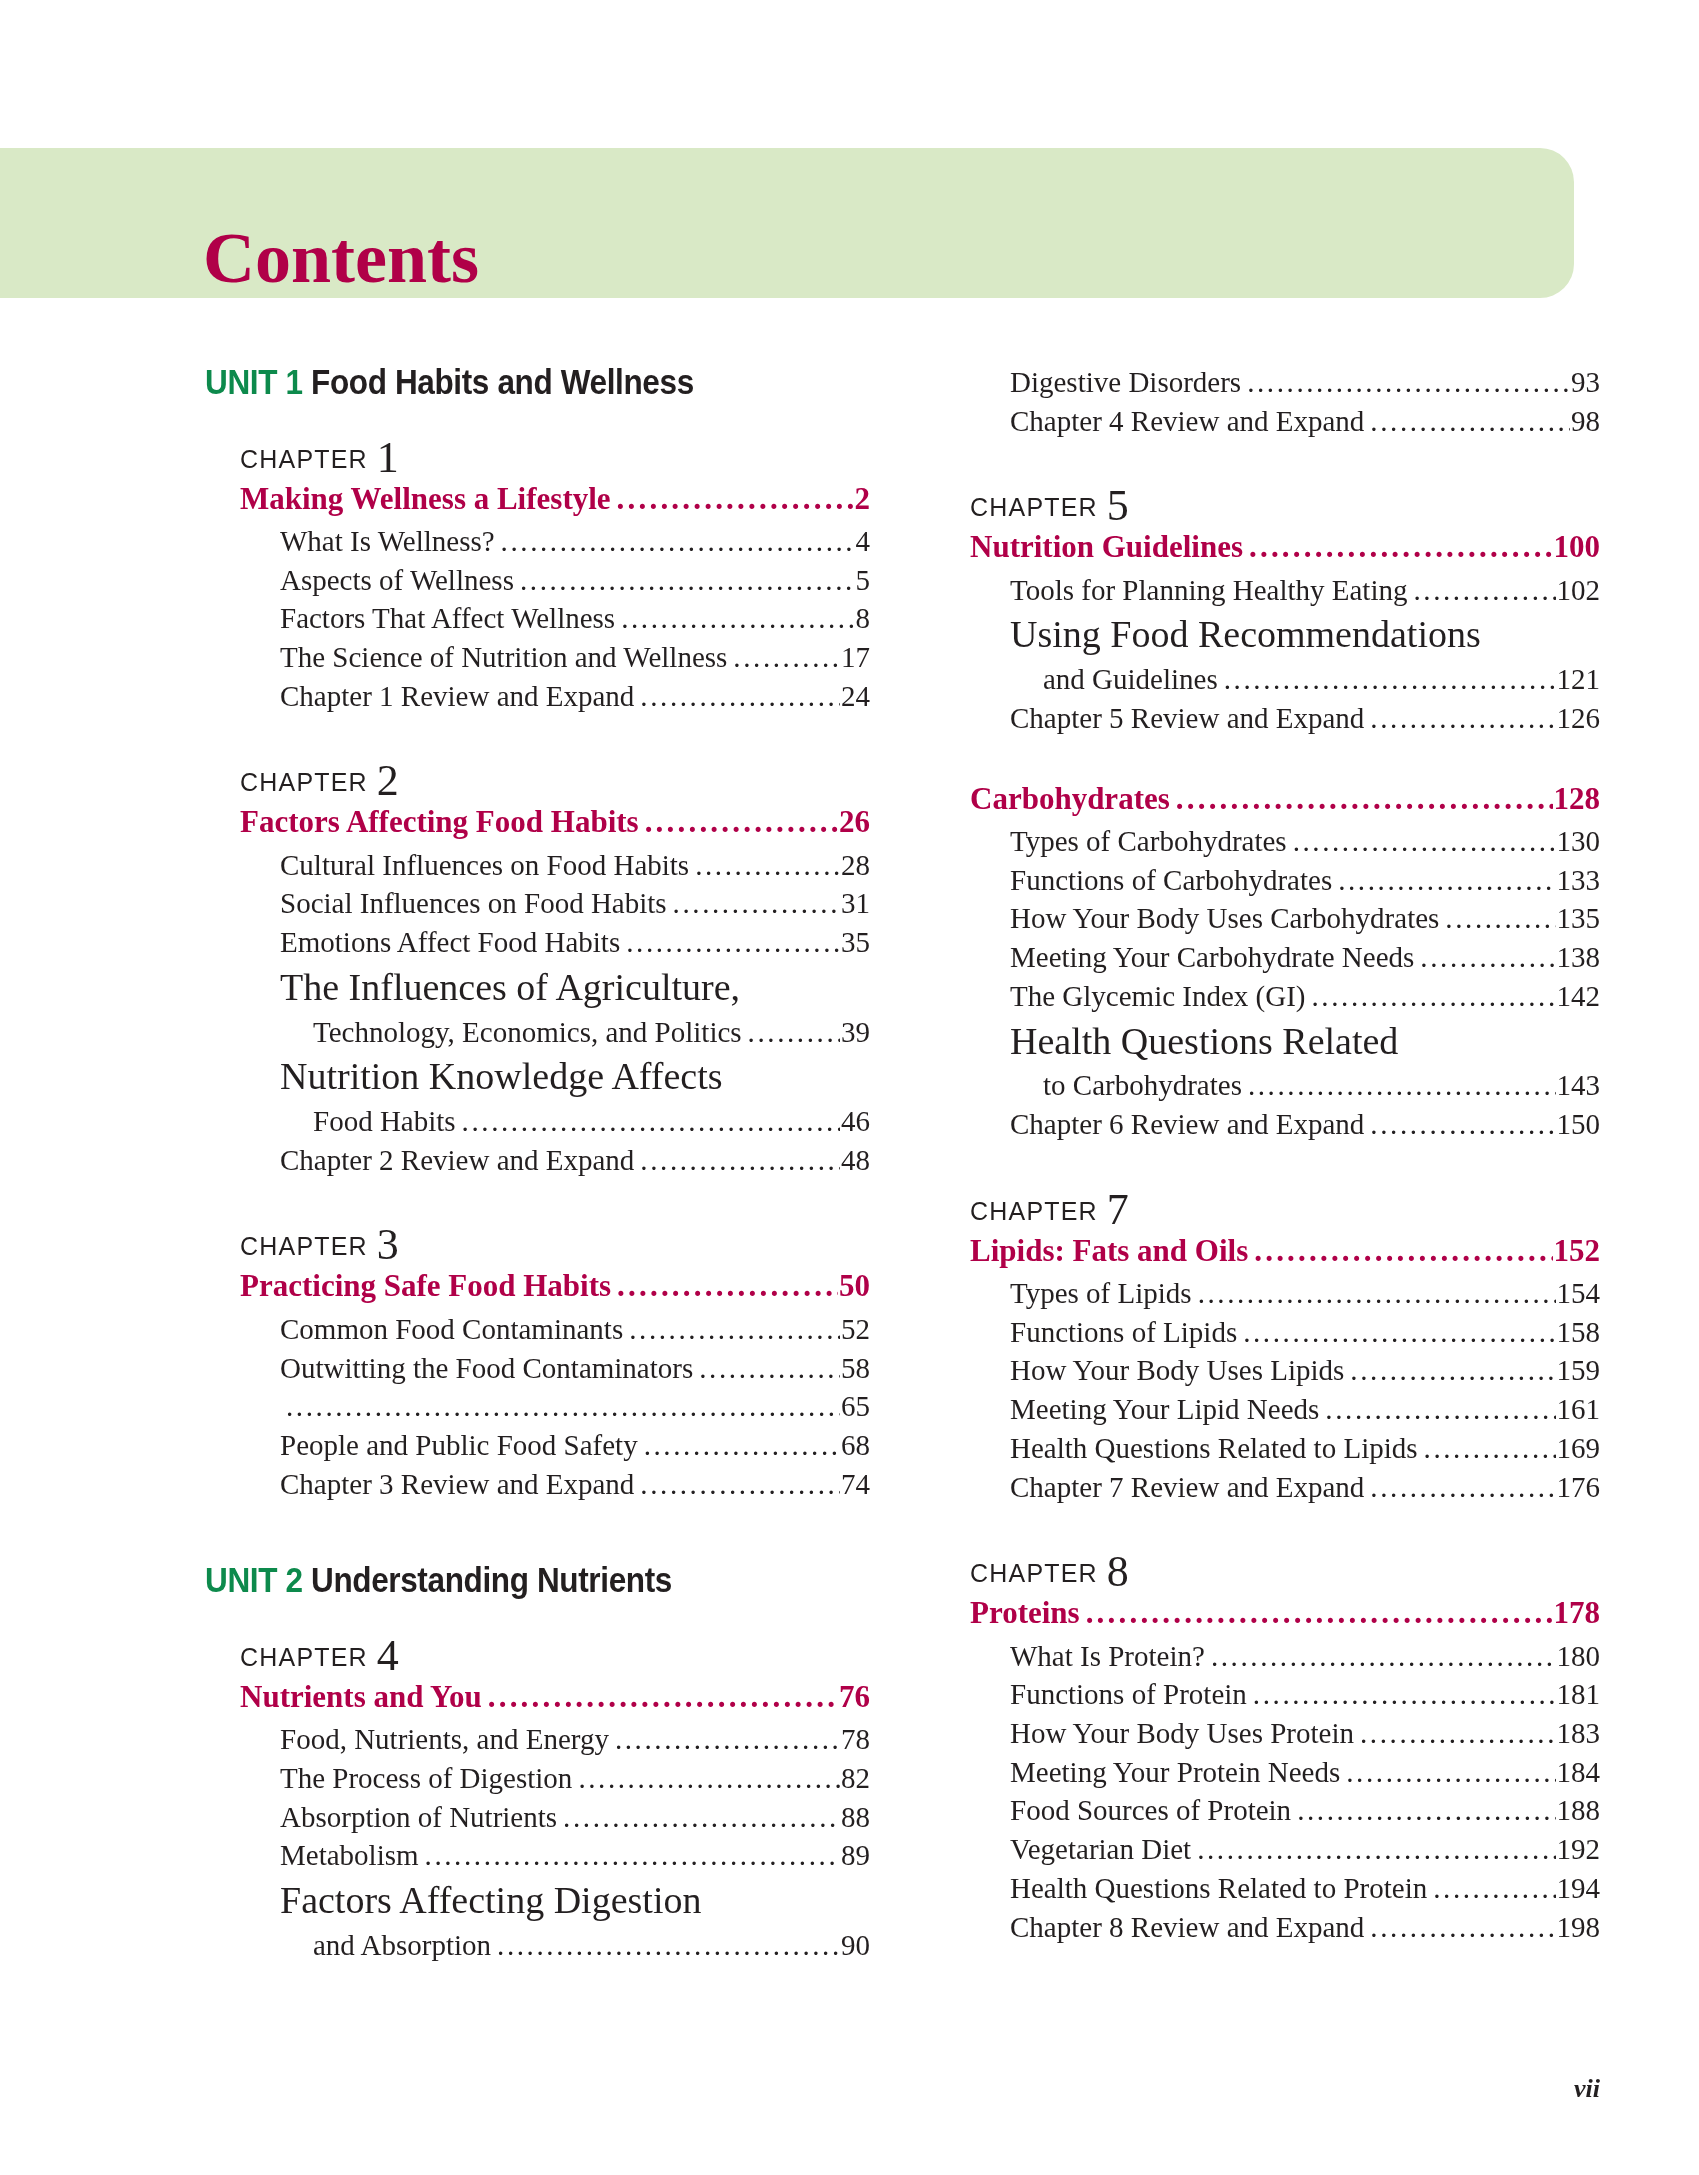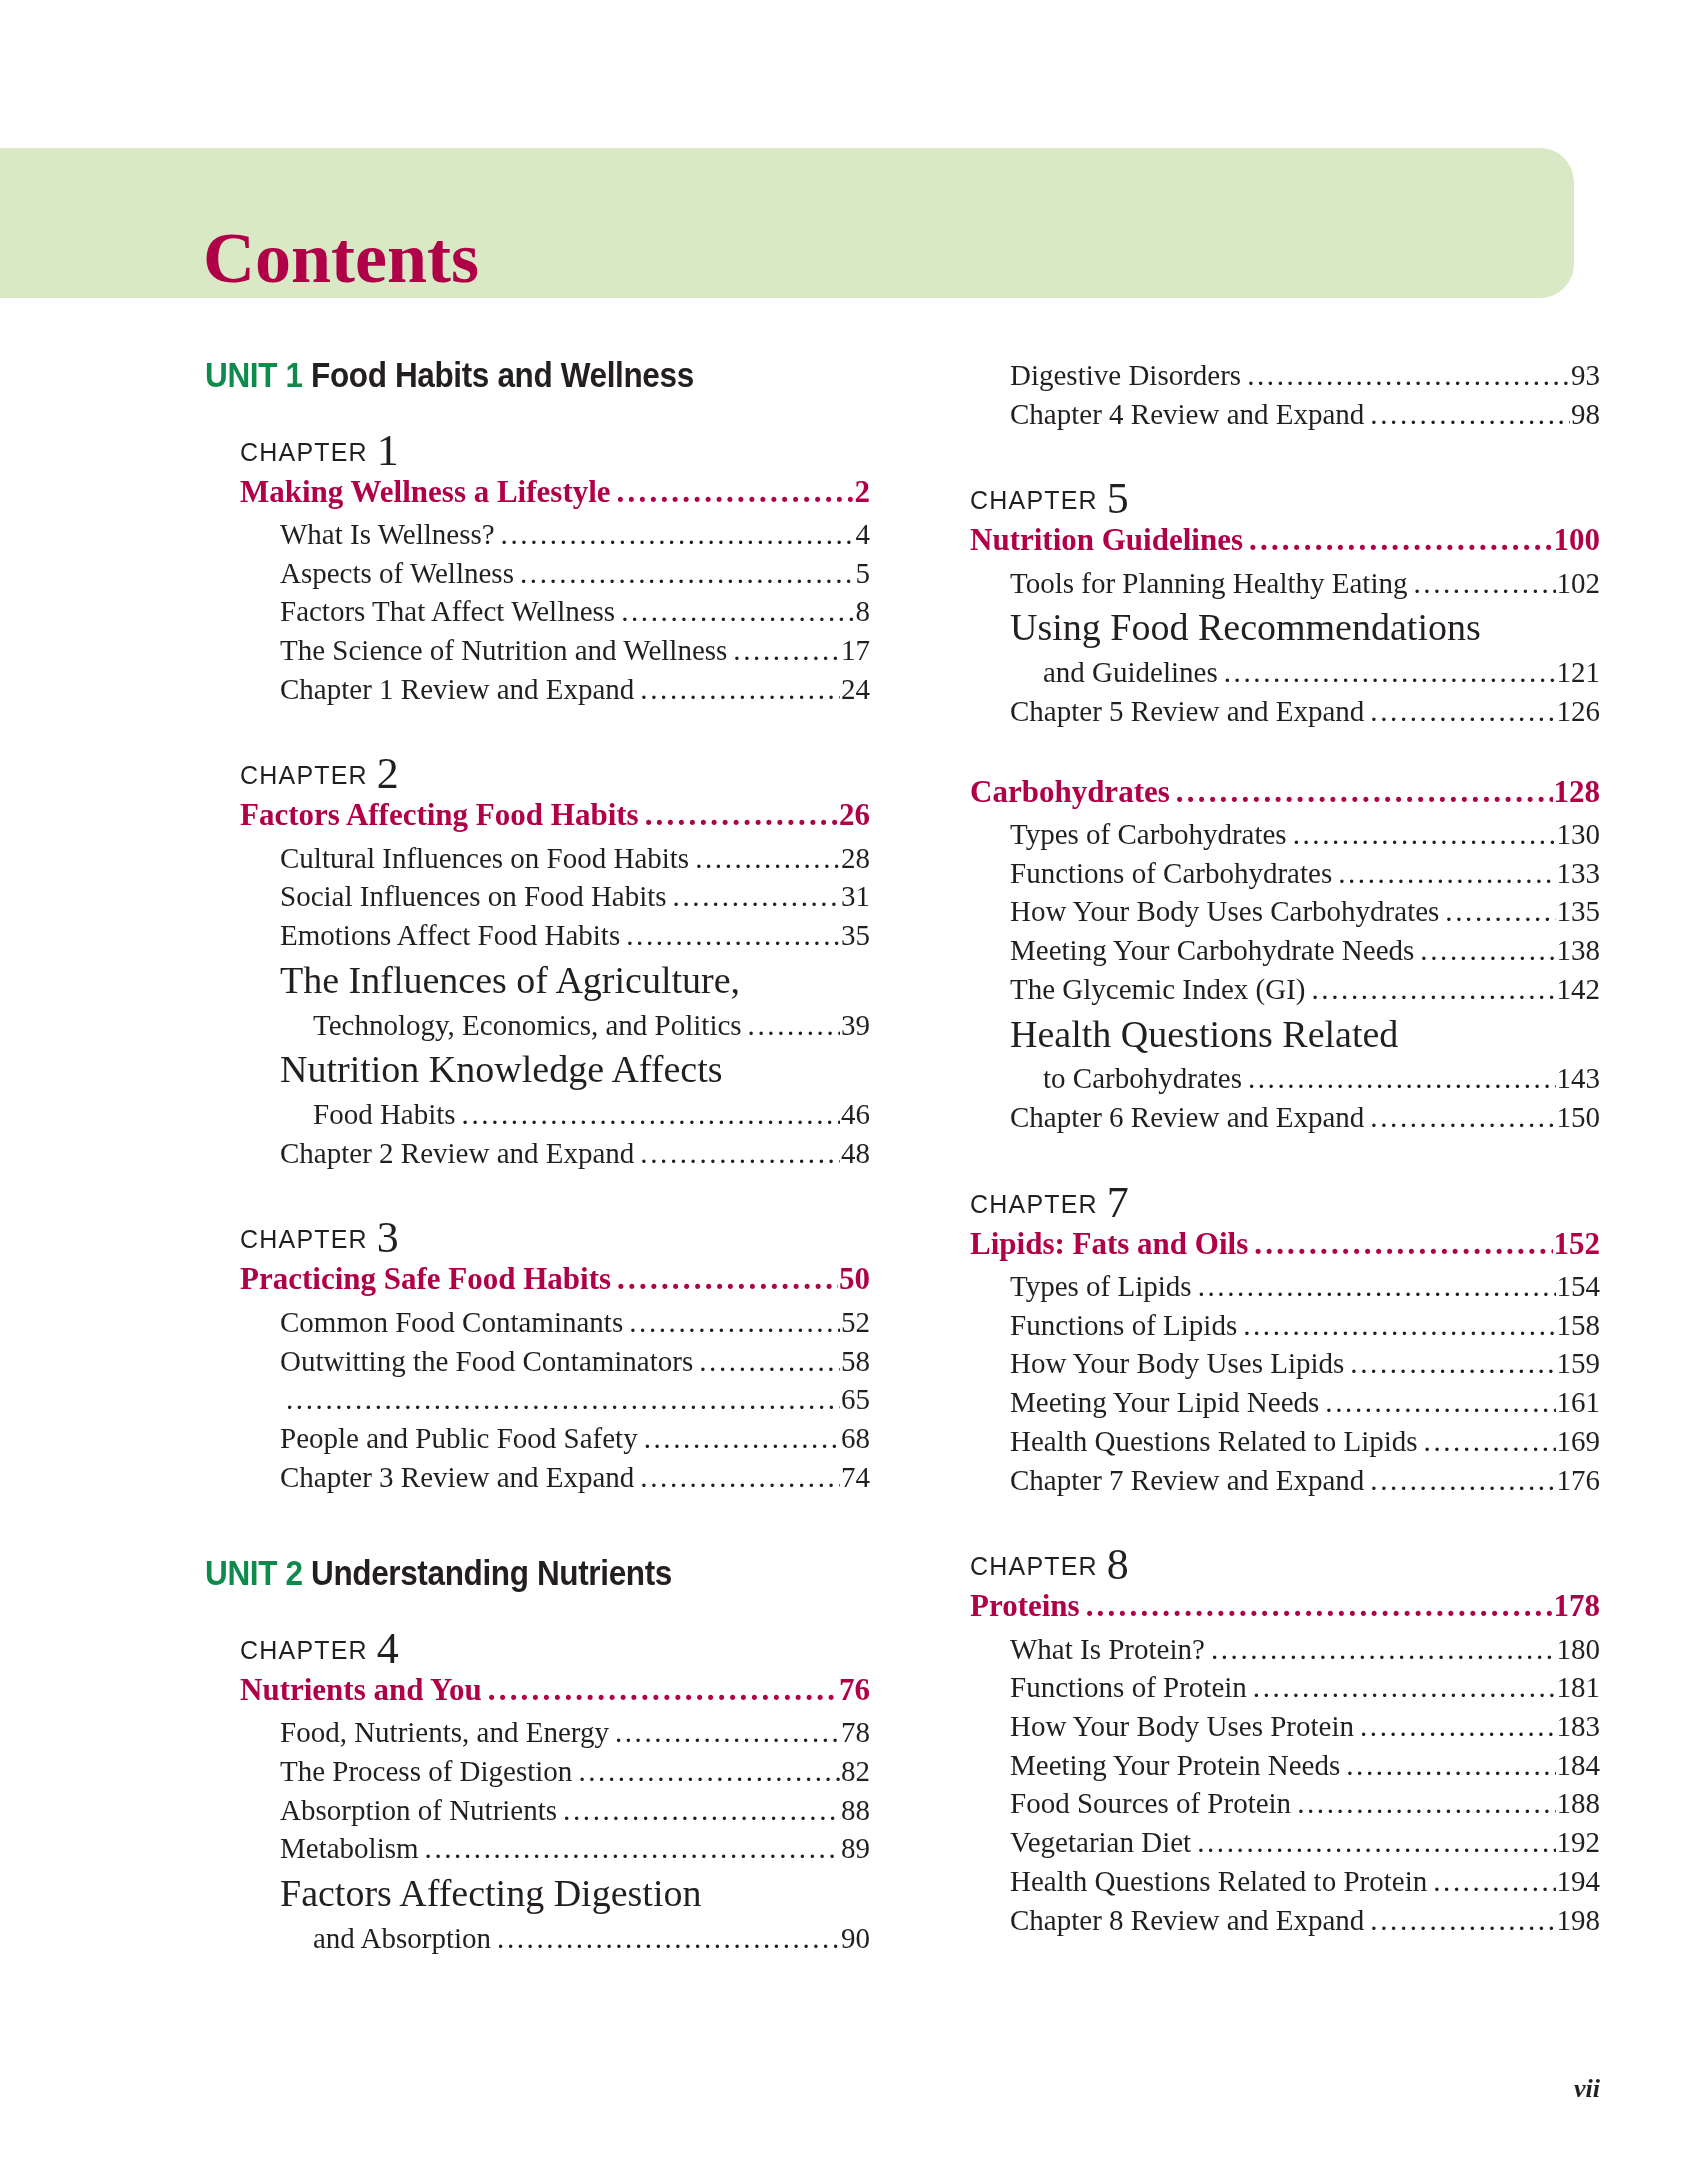--- a/index.html
+++ b/index.html
@@ -49,21 +49,21 @@
 
   
   .columns {
     position: absolute;
     left: 0;
     top: 348px;
     width: 1699px;
   }
   .col {
     position: absolute;
-    top: 8px;
+    top: 15px;
   }
   .col-left  { left: 205px;  width: 665px; }
   .col-right { left: 935px;  width: 665px; }
 
   
   .unit {
     font-family: "Liberation Sans", sans-serif;
     font-weight: bold;
     font-size: 35px;
     line-height: 1.1;

